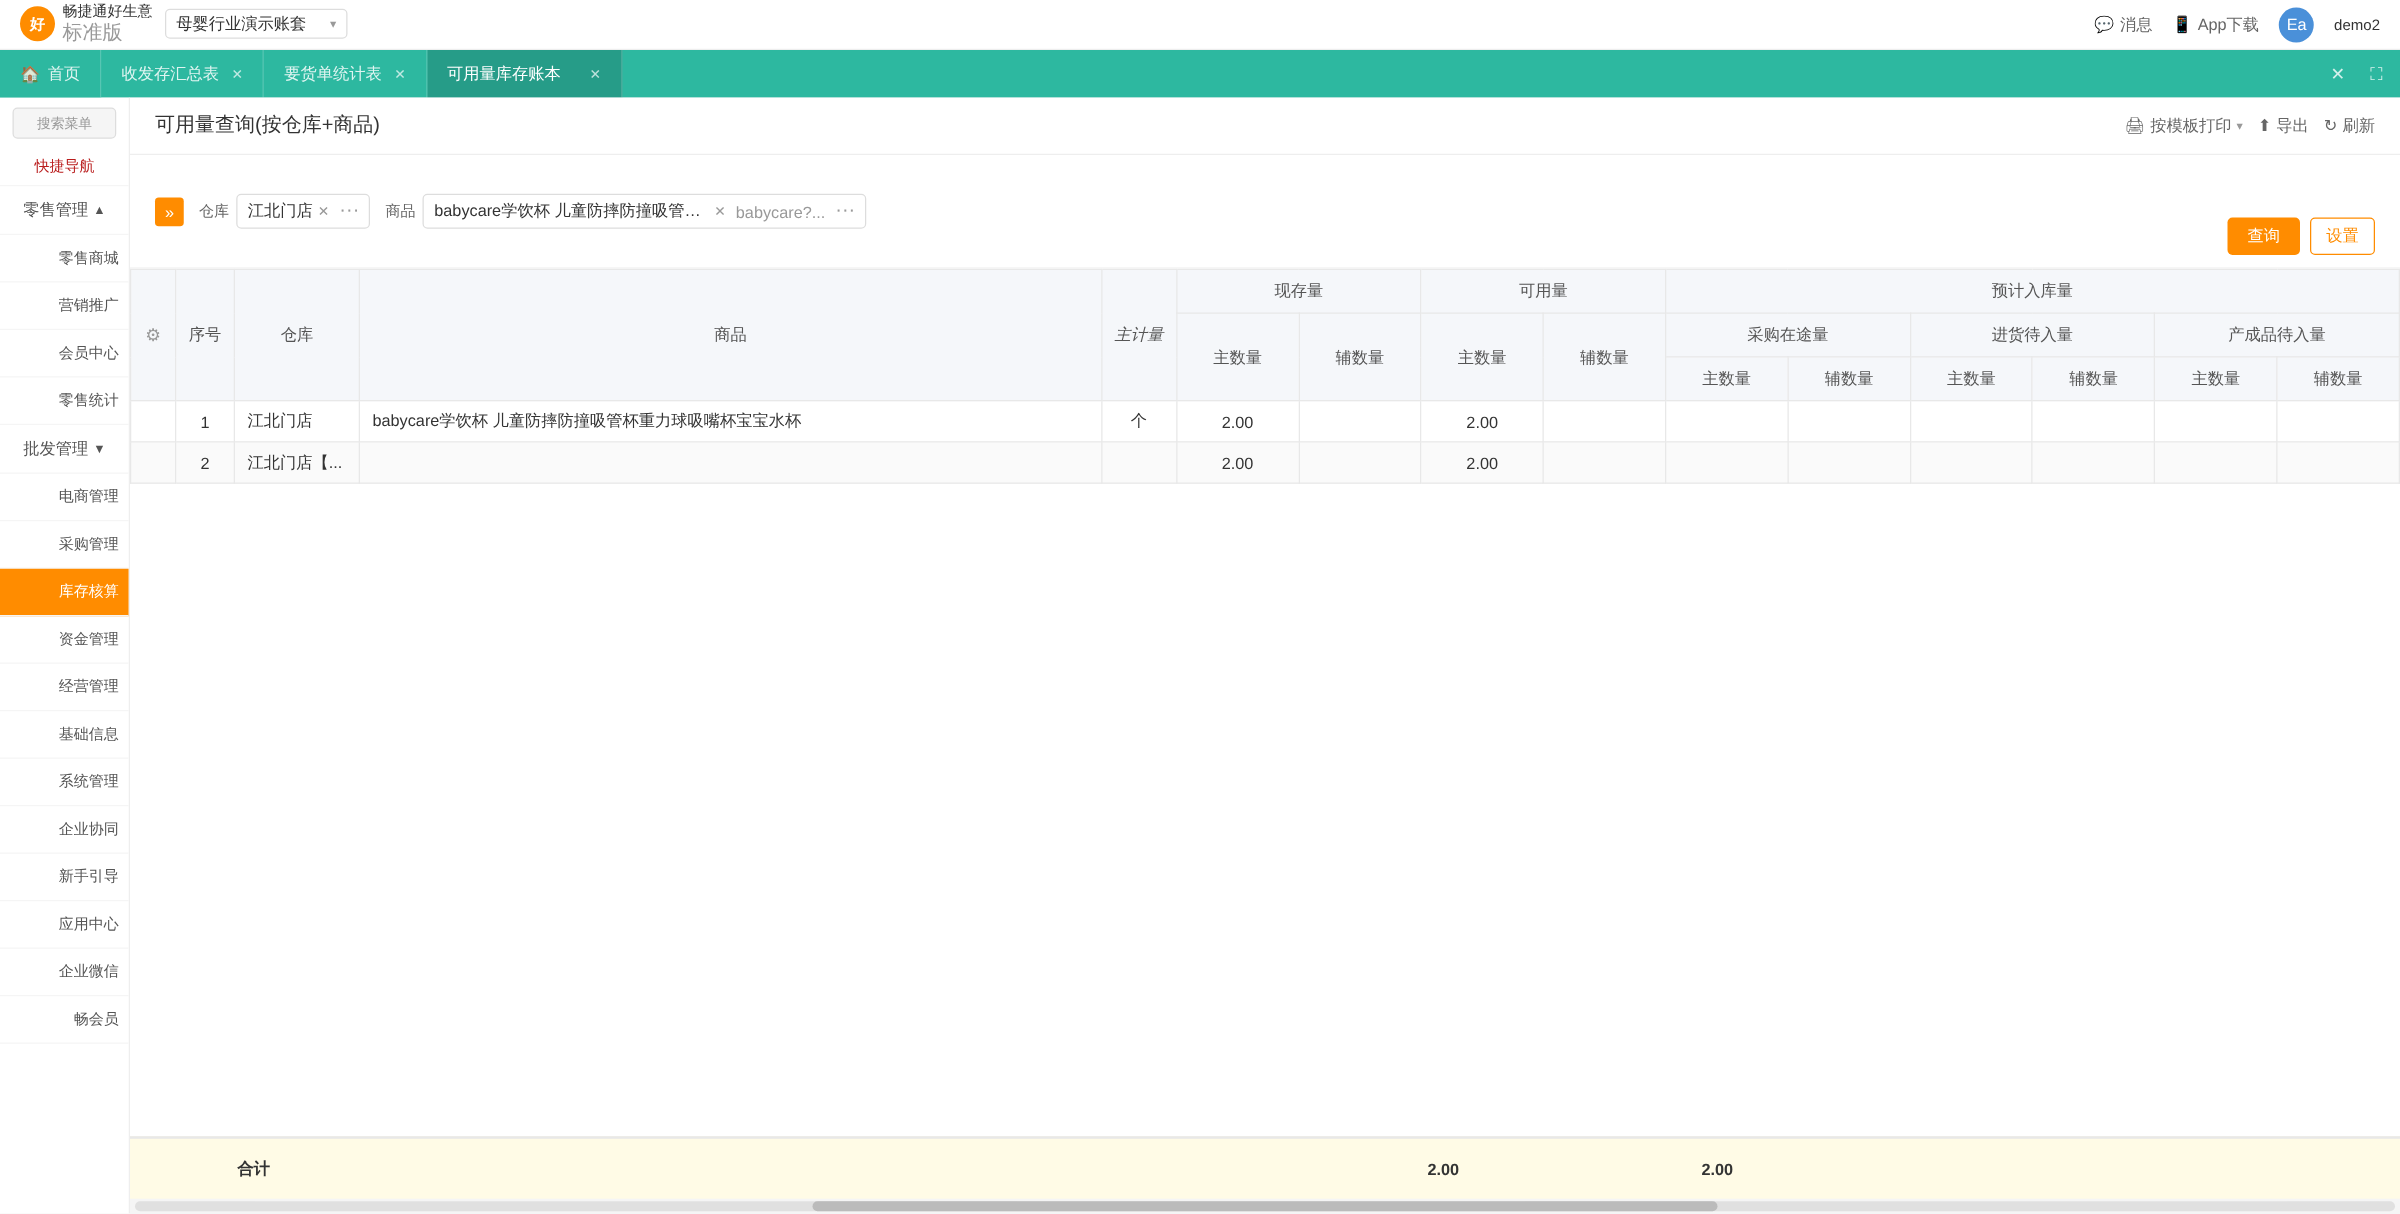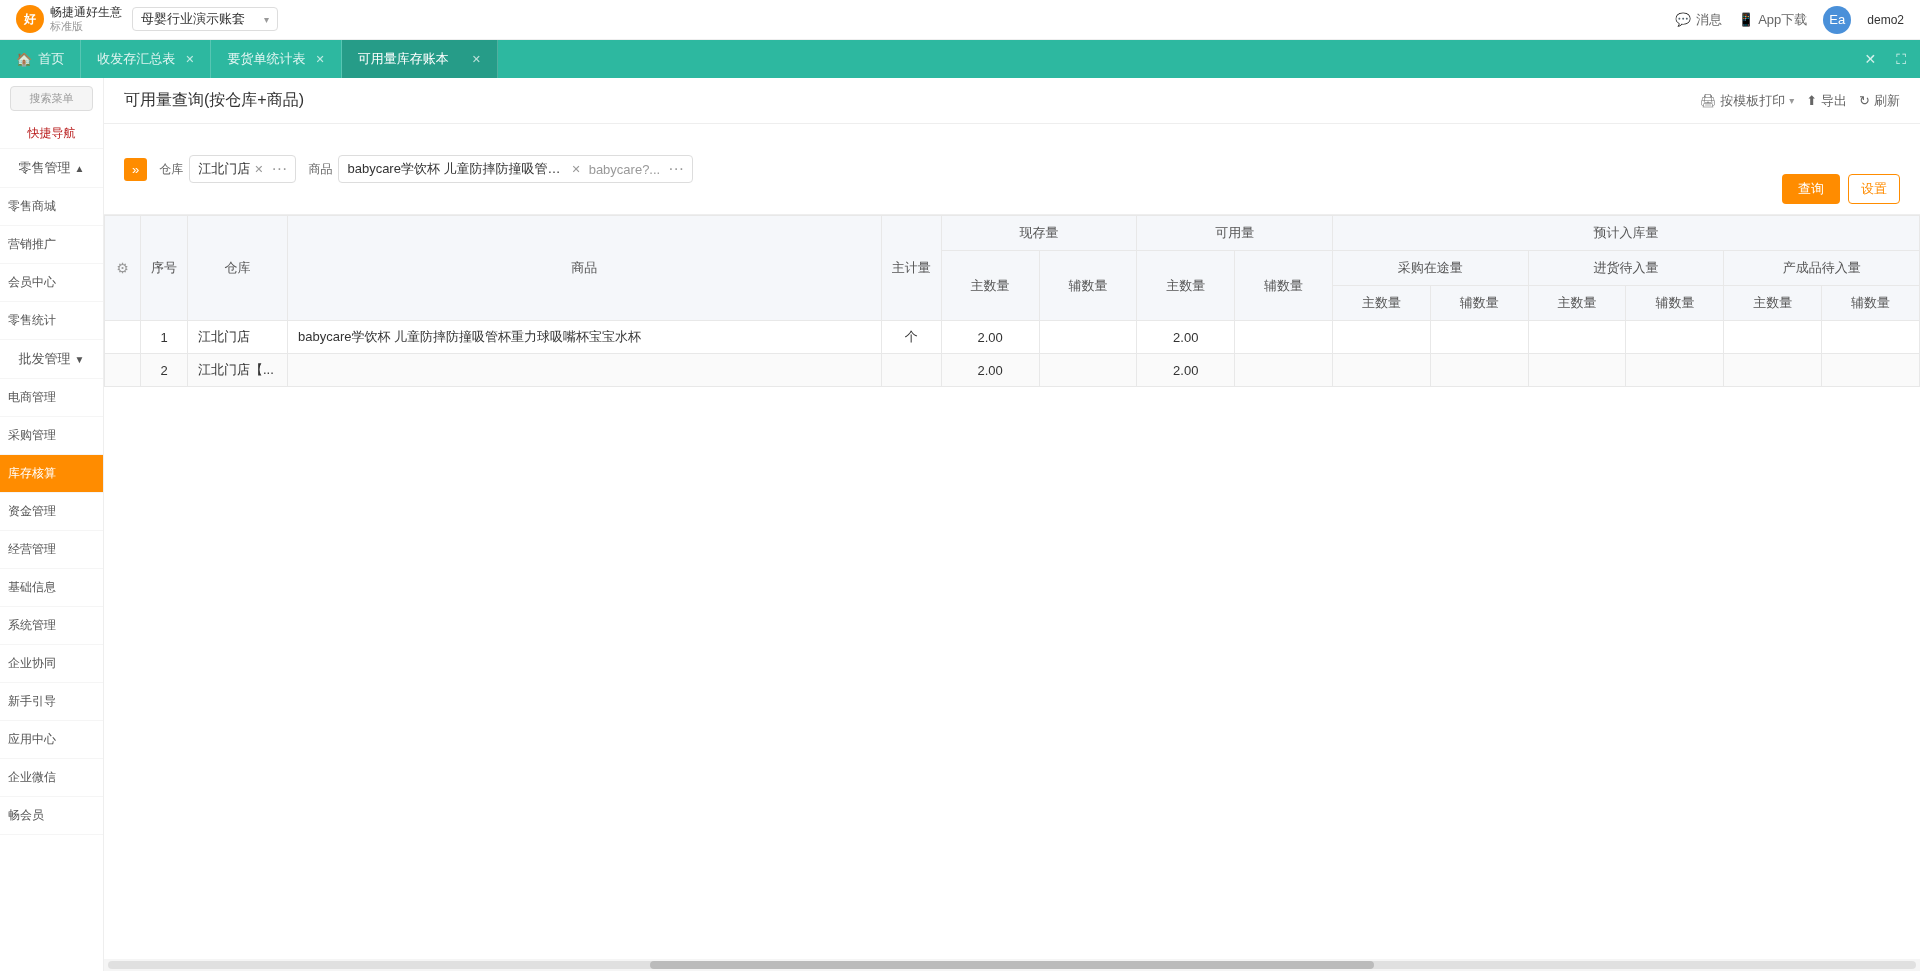--- a/index.html
+++ b/index.html
@@ -13,21 +13,21 @@
       align-items: center;
       padding: 0 16px;
       border-bottom: 1px solid #eee;
       justify-content: space-between;
       flex-shrink: 0;
     }
     .top-bar-left { display: flex; align-items: center; gap: 10px; }
     .logo-area { display: flex; align-items: center; gap: 6px; }
     .logo-icon { width: 28px; height: 28px; background: #ff8c00; border-radius: 50%; display: flex; align-items: center; justify-content: center; color: white; font-size: 12px; font-weight: bold; }
     .logo-text { font-size: 12px; color: #333; line-height: 1.2; }
-    .logo-sub { font-size: 11px; color: #999; }
+    .logo-sub { font-size: 16px; color: #999; }
     .dropdown-selector { display: flex; align-items: center; gap: 19px; border: 1px solid #ddd; border-radius: 4px; padding: 2px 8px; font-size: 12px; color: #333; cursor: pointer; background: #fff; min-width: 140px; }
     .dropdown-arrow { color: #999; font-size: 10px; }
     .top-bar-right { display: flex; align-items: center; gap: 16px; }
     .top-bar-action { display: flex; align-items: center; gap: 4px; color: #666; cursor: pointer; font-size: 12px; }
     .user-avatar { width: 28px; height: 28px; background: #4a90d9; border-radius: 50%; display: flex; align-items: center; justify-content: center; color: white; font-size: 11px; overflow: hidden; }
     .user-name { font-size: 12px; color: #333; cursor: pointer; }
 
     
     .tab-bar {
       background: #2db8a0;
@@ -73,21 +73,21 @@
       border: 1px solid #ddd;
       border-radius: 4px;
       padding: 4px 8px;
       font-size: 11px;
       color: #999;
       cursor: pointer;
       text-align: center;
     }
     .sidebar-item {
       padding: 10px 8px;
-      text-align: left;
+      text-align: right;
       cursor: pointer;
       color: #555;
       font-size: 12px;
       border-bottom: 1px solid #f5f5f5;
     }
     .sidebar-item.active { background: #ff8c00; color: white; }
     .sidebar-item.has-sub { display: flex; align-items: center; justify-content: center; gap: 4px; }
     .sidebar-arrow { font-size: 10px; }
     .sidebar-nav-btn {
       padding: 6px 8px;
@@ -334,21 +334,21 @@
     <div class="table-container">
       <table>
         <thead>
           <tr>
             <th class="th-settings" rowspan="3">
               <span class="gear-icon">⚙</span>
             </th>
             <th rowspan="3" style="width:40px;">序号</th>
             <th rowspan="3" style="width:100px;">仓库</th>
             <th rowspan="3" style="min-width:220px;">商品</th>
-            <th rowspan="3" style="width:60px;">主计量</th>
+            <th rowspan="3" style="width:60px;font-style:italic;">主计量</th>
             <th colspan="2">现存量</th>
             <th colspan="2">可用量</th>
             <th colspan="6">预计入库量</th>
           </tr>
           <tr>
             <th rowspan="2">主数量</th>
             <th rowspan="2">辅数量</th>
             <th rowspan="2">主数量</th>
             <th rowspan="2">辅数量</th>
             <th colspan="2">采购在途量</th>
@@ -396,20 +396,43 @@
             <td></td>
             <td></td>
             <td></td>
             <td></td>
             <td></td>
           </tr>
         </tbody>
       </table>
     </div>
 
+    <div class="table-footer">
+      <table style="width:100%;">
+        <tbody>
+            <tr>
+          <td style="width:36px;"></td>
+          <td style="width:40px;"></td>
+          <td style="width:100px; text-align:left; font-weight:bold;">合计</td>
+          <td style="min-width:220px;"></td>
+          <td style="width:60px;"></td>
+          <td style="font-weight:bold;">2.00</td>
+          <td></td>
+          <td style="font-weight:bold;">2.00</td>
+          <td></td>
+          <td></td>
+          <td></td>
+          <td></td>
+          <td></td>
+          <td></td>
+          <td></td>
+        </tr>
+      </tbody>
+        </table>
+    </div>
 
     <div class="scrollbar-area">
       <div class="scrollbar-track">
         <div class="scrollbar-thumb"></div>
       </div>
     </div>
   </div>
 </div>
 
 </body></html>

